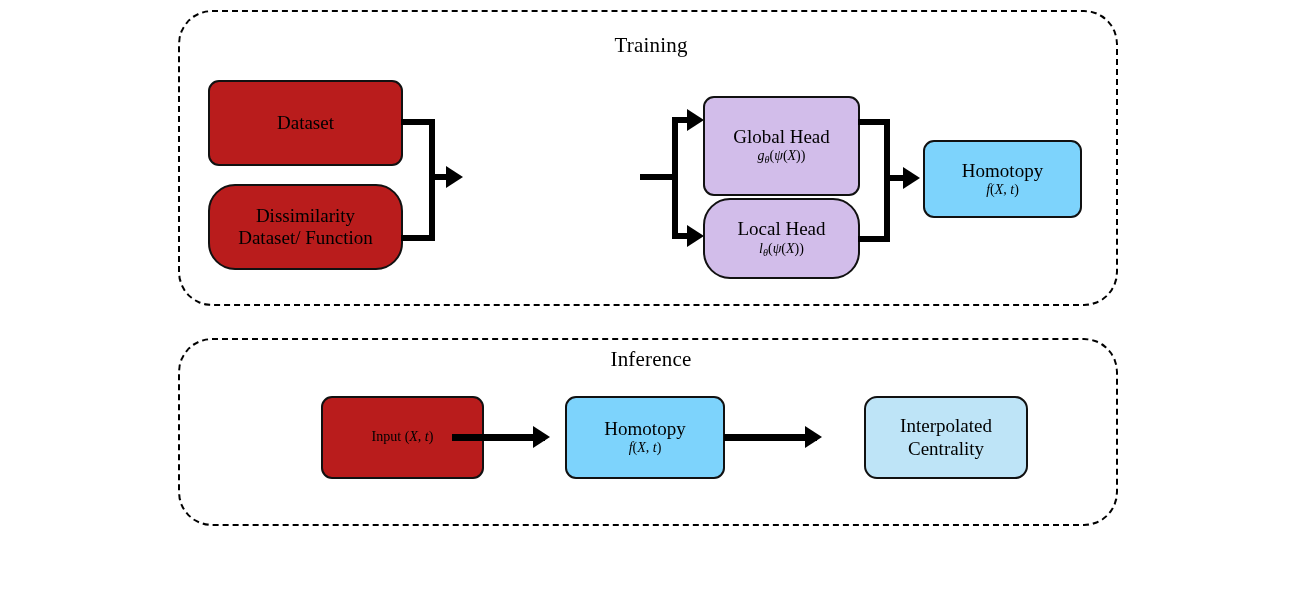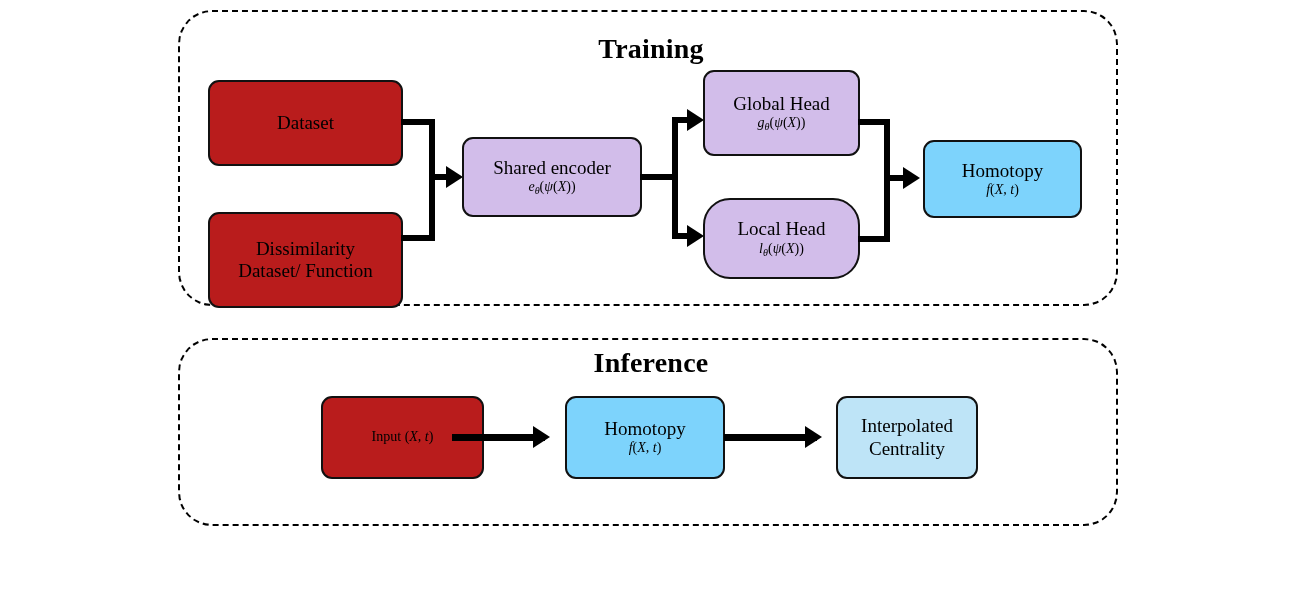--- a/index.html
+++ b/index.html
@@ -27,22 +27,22 @@
     border: 2px dashed #000000;
     border-radius: 34px;
     box-sizing: border-box;
     background: transparent;
   }
   #panel-training { left: 178px; top: 10px; width: 940px; height: 296px; }
   #panel-inference { left: 178px; top: 338px; width: 940px; height: 188px; }
 
   .panel-title {
     position: absolute;
-    font-weight: bold;
-    font-size: 28px;
+    font-weight: normal;
+    font-size: 21px;
     color: #000000;
     text-align: center;
     white-space: nowrap;
     letter-spacing: 0.2px;
   }
   #title-training { left: 0; top: 33px; width: 1302px; }
   #title-inference { left: 0; top: 347px; width: 1302px; }
 
   .node {
     position: absolute;
@@ -97,44 +97,40 @@
 
 <div id="stage">
 
   <div class="panel" id="panel-training"></div>
   <div class="panel-title" id="title-training">Training</div>
 
   <div class="node c-orange" style="left:208px; top:80px; width:195px; height:86px;">
     <span class="ln">Dataset</span>
   </div>
 
-  <div class="node c-orange" style="left:208px; top:212px; width:195px; height:96px;">
+  <div class="node c-orange" style="left:208px; top:184px; width:195px; height:86px;border-radius:27px;">
     <span class="ln">Dissimilarity</span>
     <span class="ln">Dataset/ Function</span>
   </div>
 
   <div class="ln-h" style="left:401px; top:119px; width:34px; height:6px;"></div>
   <div class="ln-h" style="left:401px; top:235px; width:34px; height:6px;"></div>
   <div class="ln-v" style="left:429px; top:119px; width:6px; height:122px;"></div>
   <div class="ln-h" style="left:429px; top:174px; width:28px; height:6px;"></div>
   <div class="arrowhead" style="left:446px; top:166px;"></div>
 
-  <div class="node c-purple" style="left:462px; top:137px; width:180px; height:80px;">
-    <span class="ln">Shared encoder</span>
-    <span class="ln math"><i class="v">e</i><span class="sub">θ</span><span class="paren">(</span><i class="v">ψ</i><span class="paren">(</span><i class="v">X</i><span class="paren">))</span></span>
-  </div>
 
   <div class="ln-h" style="left:640px; top:174px; width:38px; height:6px;"></div>
   <div class="ln-v" style="left:672px; top:117px; width:6px; height:122px;"></div>
   <div class="ln-h" style="left:672px; top:117px; width:22px; height:6px;"></div>
   <div class="arrowhead" style="left:687px; top:109px;"></div>
   <div class="ln-h" style="left:672px; top:233px; width:22px; height:6px;"></div>
   <div class="arrowhead" style="left:687px; top:225px;"></div>
 
-  <div class="node c-purple" style="left:703px; top:70px; width:157px; height:86px;">
+  <div class="node c-purple" style="left:703px; top:96px; width:157px; height:100px;">
     <span class="ln">Global Head</span>
     <span class="ln math"><i class="v">g</i><span class="sub">θ</span><span class="paren">(</span><i class="v">ψ</i><span class="paren">(</span><i class="v">X</i><span class="paren">))</span></span>
   </div>
 
   <div class="node c-purple" style="left:703px; top:198px; width:157px; height:81px;border-radius:27px;">
     <span class="ln">Local Head</span>
     <span class="ln math"><i class="v">l</i><span class="sub">θ</span><span class="paren">(</span><i class="v">ψ</i><span class="paren">(</span><i class="v">X</i><span class="paren">))</span></span>
   </div>
 
   <div class="ln-h" style="left:858px; top:119px; width:32px; height:6px;"></div>
@@ -159,18 +155,18 @@
   <div class="arrowhead" style="left:533px; top:426px;"></div>
 
   <div class="node c-green" style="left:565px; top:396px; width:160px; height:83px;">
     <span class="ln">Homotopy</span>
     <span class="ln math"><i class="v">f</i><span class="paren">(</span><i class="v">X</i><span class="paren">,&nbsp;</span><i class="v">t</i><span class="paren">)</span></span>
   </div>
 
   <div class="ln-h" style="left:724px; top:434px; width:93px; height:7px;"></div>
   <div class="arrowhead" style="left:805px; top:426px;"></div>
 
-  <div class="node c-blue" style="left:836px; top:396px; width:142px; height:83px;">
+  <div class="node c-blue" style="left:864px; top:396px; width:164px; height:83px;border-radius:13px;">
     <span class="ln">Interpolated</span>
     <span class="ln">Centrality</span>
   </div>
 
 </div>
 
 </body></html>

